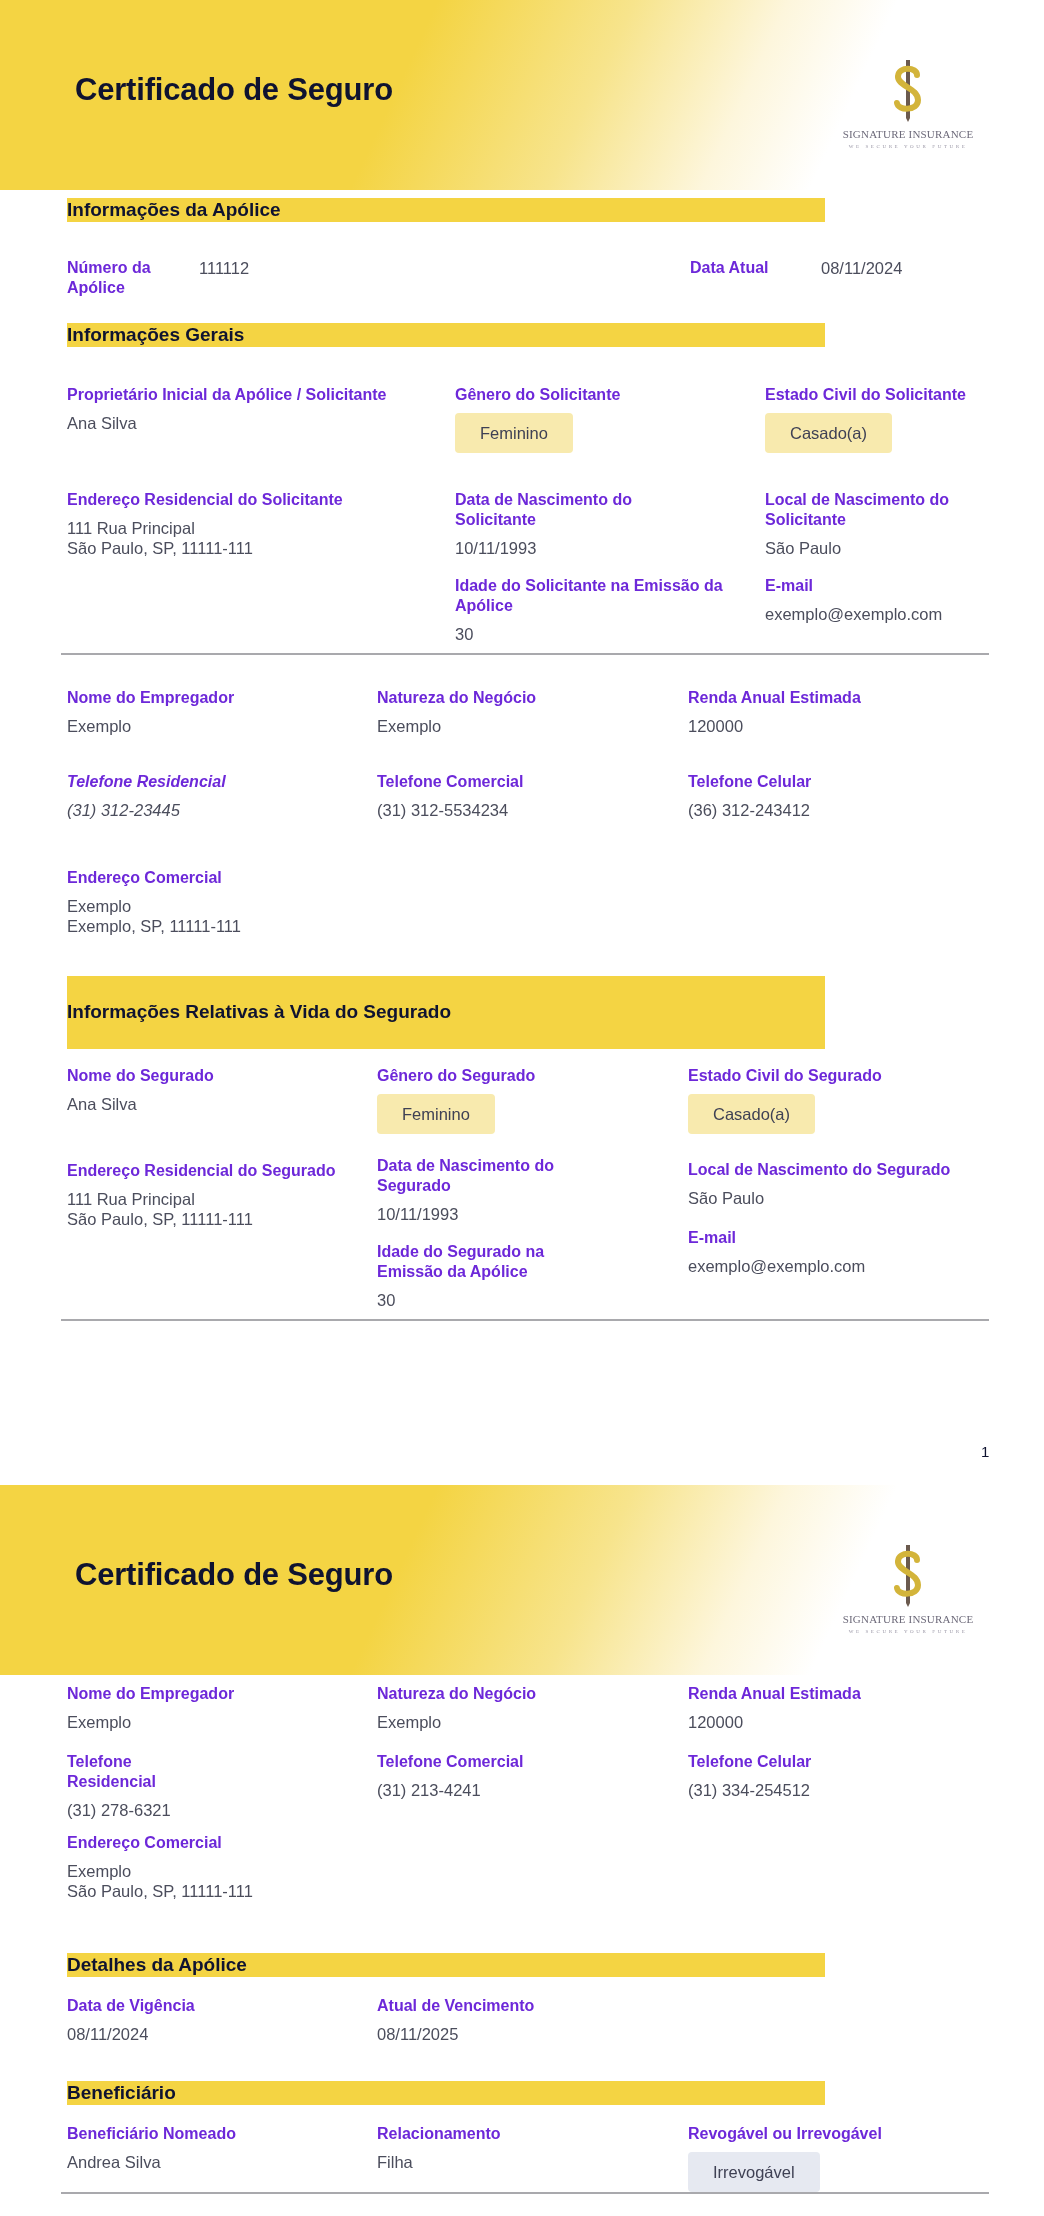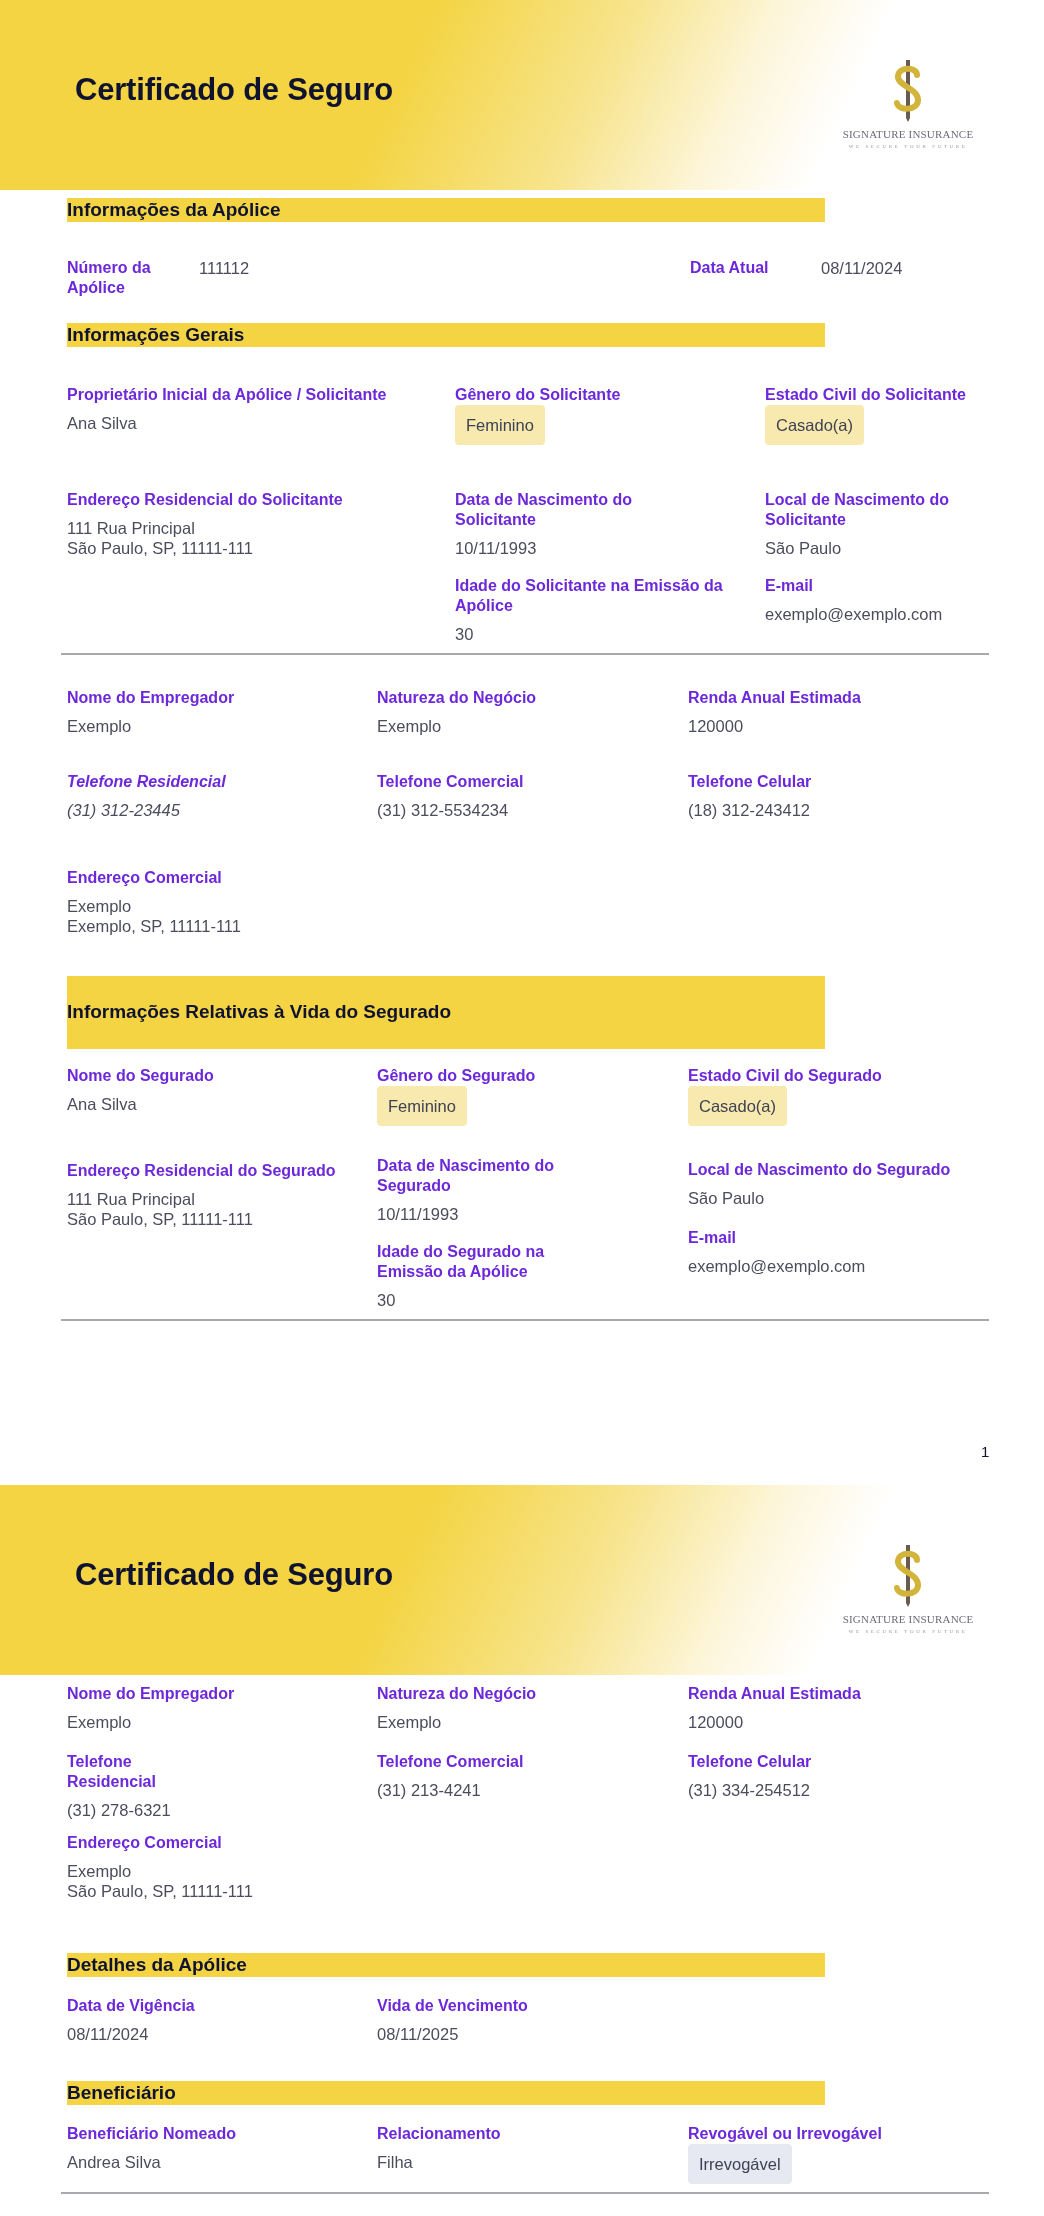--- a/index.html
+++ b/index.html
@@ -28,21 +28,21 @@
     .bar {
       position: absolute; left: 67px; width: 758px; background: #f4d443;
       font-size: 19px; font-weight: bold; color: #0f1330; padding-left: 0;
     }
     .bar span { position: absolute; left: 0; }
 
     .field { position: absolute; }
     .label { font-size: 16px; font-weight: bold; color: #6d28d9; line-height: 20px; }
     .value { font-size: 16.5px; color: #4b4d5c; line-height: 20px; margin-top: 8px; }
     .chip {
-      display: inline-block; margin-top: 0; padding: 10px 11px; border-radius: 4px;
+      display: inline-block; margin-top: 8px; padding: 10px 25px; border-radius: 4px;
       background: #f8eaae; color: #3f4154; font-size: 16.5px; line-height: 20px;
     }
     .chip.grey { background: #e6e9f1; }
 
     .divider { position: absolute; left: 61px; width: 928px; height: 2px; background: #a9a9ad; }
     .pagenum { position: absolute; left: 981px; top: 1443px; font-size: 15px; color: #0f1330; }
   </style>
 </head>
 <body>
 
@@ -148,21 +148,21 @@
 <div class="field" style="left:67px;top:772px;font-style:italic;">
   <div class="label">Telefone Residencial</div>
   <div class="value">(31) 312-23445</div>
 </div>
 <div class="field" style="left:377px;top:772px;">
   <div class="label">Telefone Comercial</div>
   <div class="value">(31) 312-5534234</div>
 </div>
 <div class="field" style="left:688px;top:772px;">
   <div class="label">Telefone Celular</div>
-  <div class="value">(18) 312-243412</div>
+  <div class="value">(36) 312-243412</div>
 </div>
 
 <div class="field" style="left:67px;top:868px;">
   <div class="label">Endereço Comercial</div>
   <div class="value">
     <div>Exemplo</div>
     <div>Exemplo, SP, 11111-111</div>
   </div>
 </div>
 
@@ -270,21 +270,21 @@
 
 <div class="bar" style="top:1953px;height:24px;">
   <span style="top:1px;">Detalhes da Apólice</span>
 </div>
 
 <div class="field" style="left:67px;top:1996px;">
   <div class="label">Data de Vigência</div>
   <div class="value">08/11/2024</div>
 </div>
 <div class="field" style="left:377px;top:1996px;">
-  <div class="label">Vida de Vencimento</div>
+  <div class="label">Atual de Vencimento</div>
   <div class="value">08/11/2025</div>
 </div>
 
 <div class="bar" style="top:2081px;height:24px;">
   <span style="top:1px;">Beneficiário</span>
 </div>
 
 <div class="field" style="left:67px;top:2124px;">
   <div class="label">Beneficiário Nomeado</div>
   <div class="value">Andrea Silva</div>

